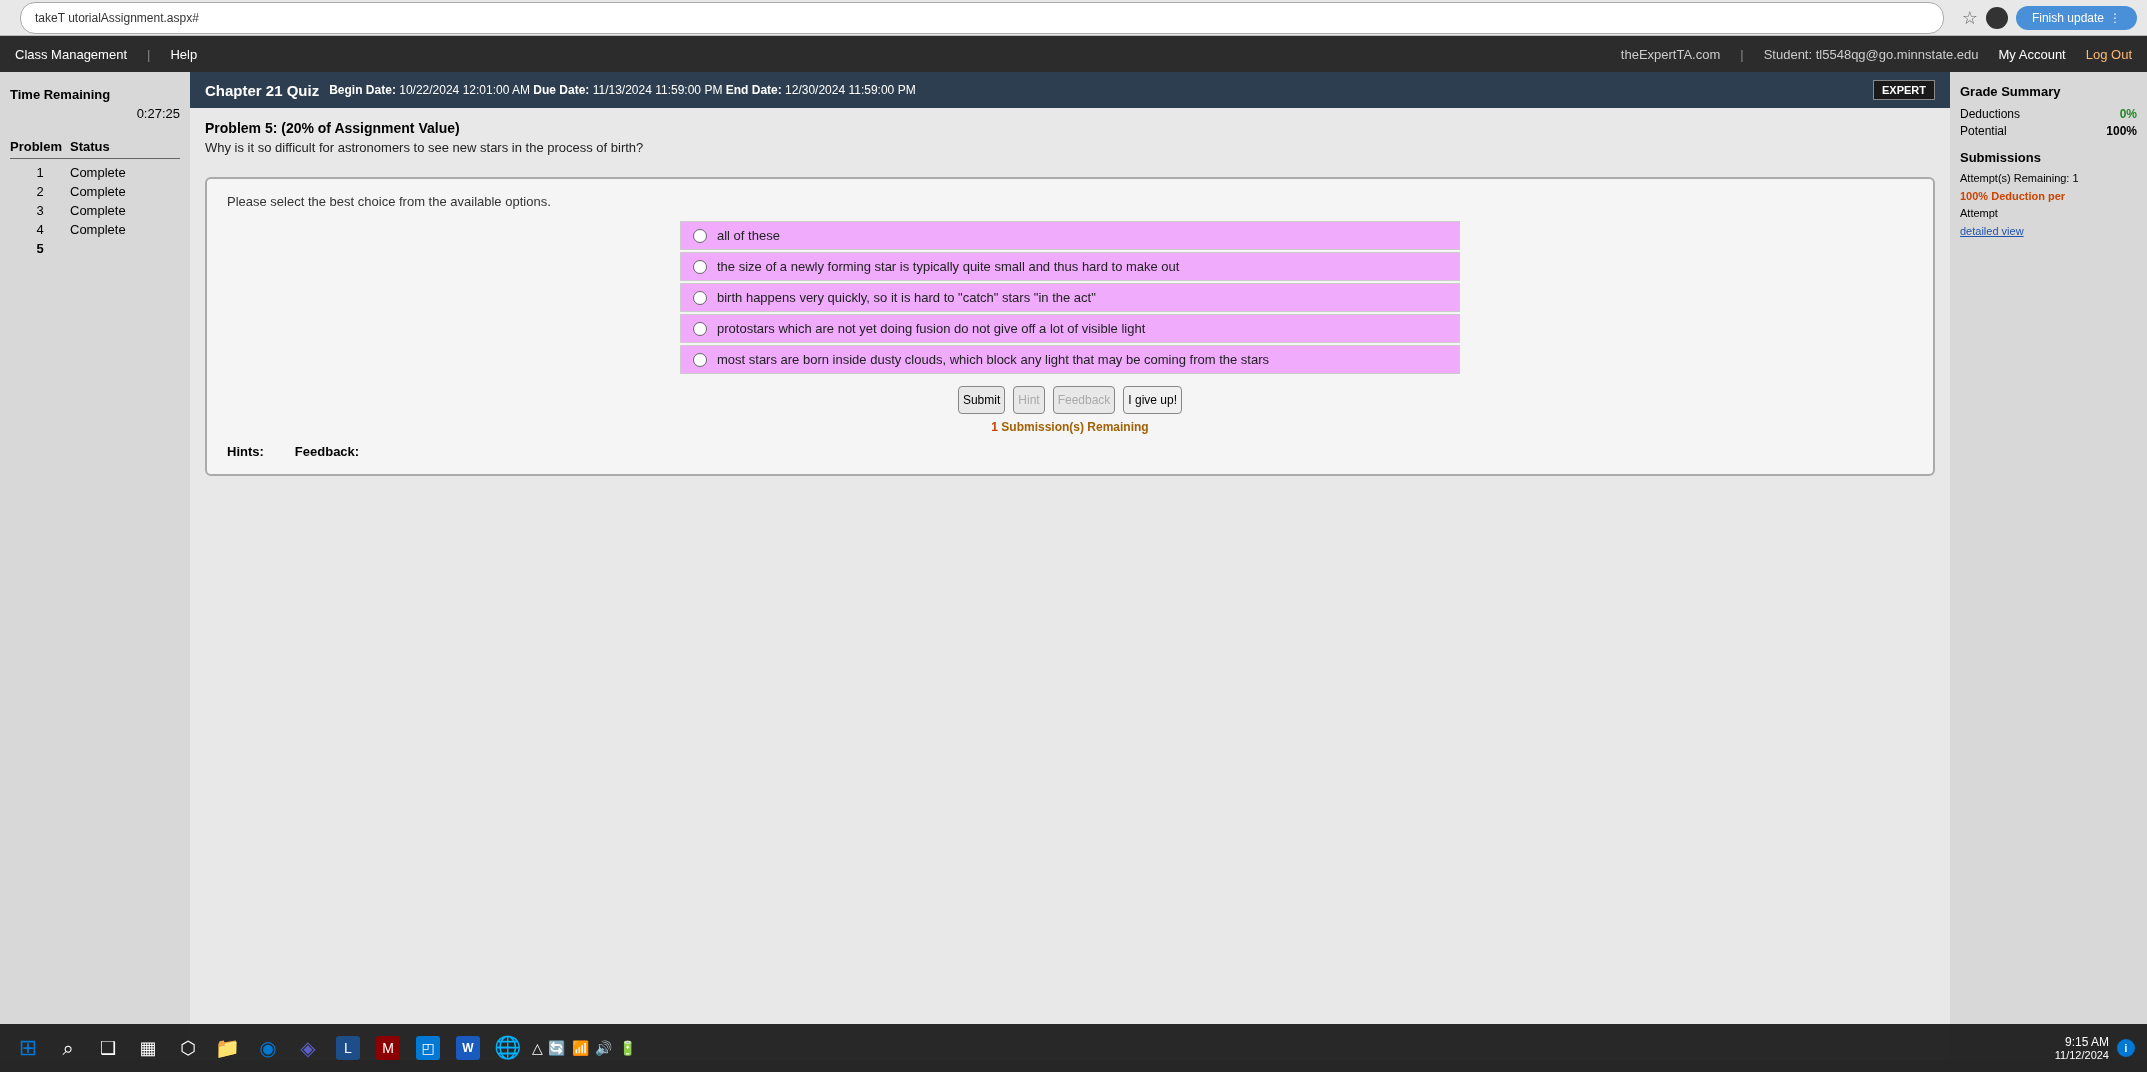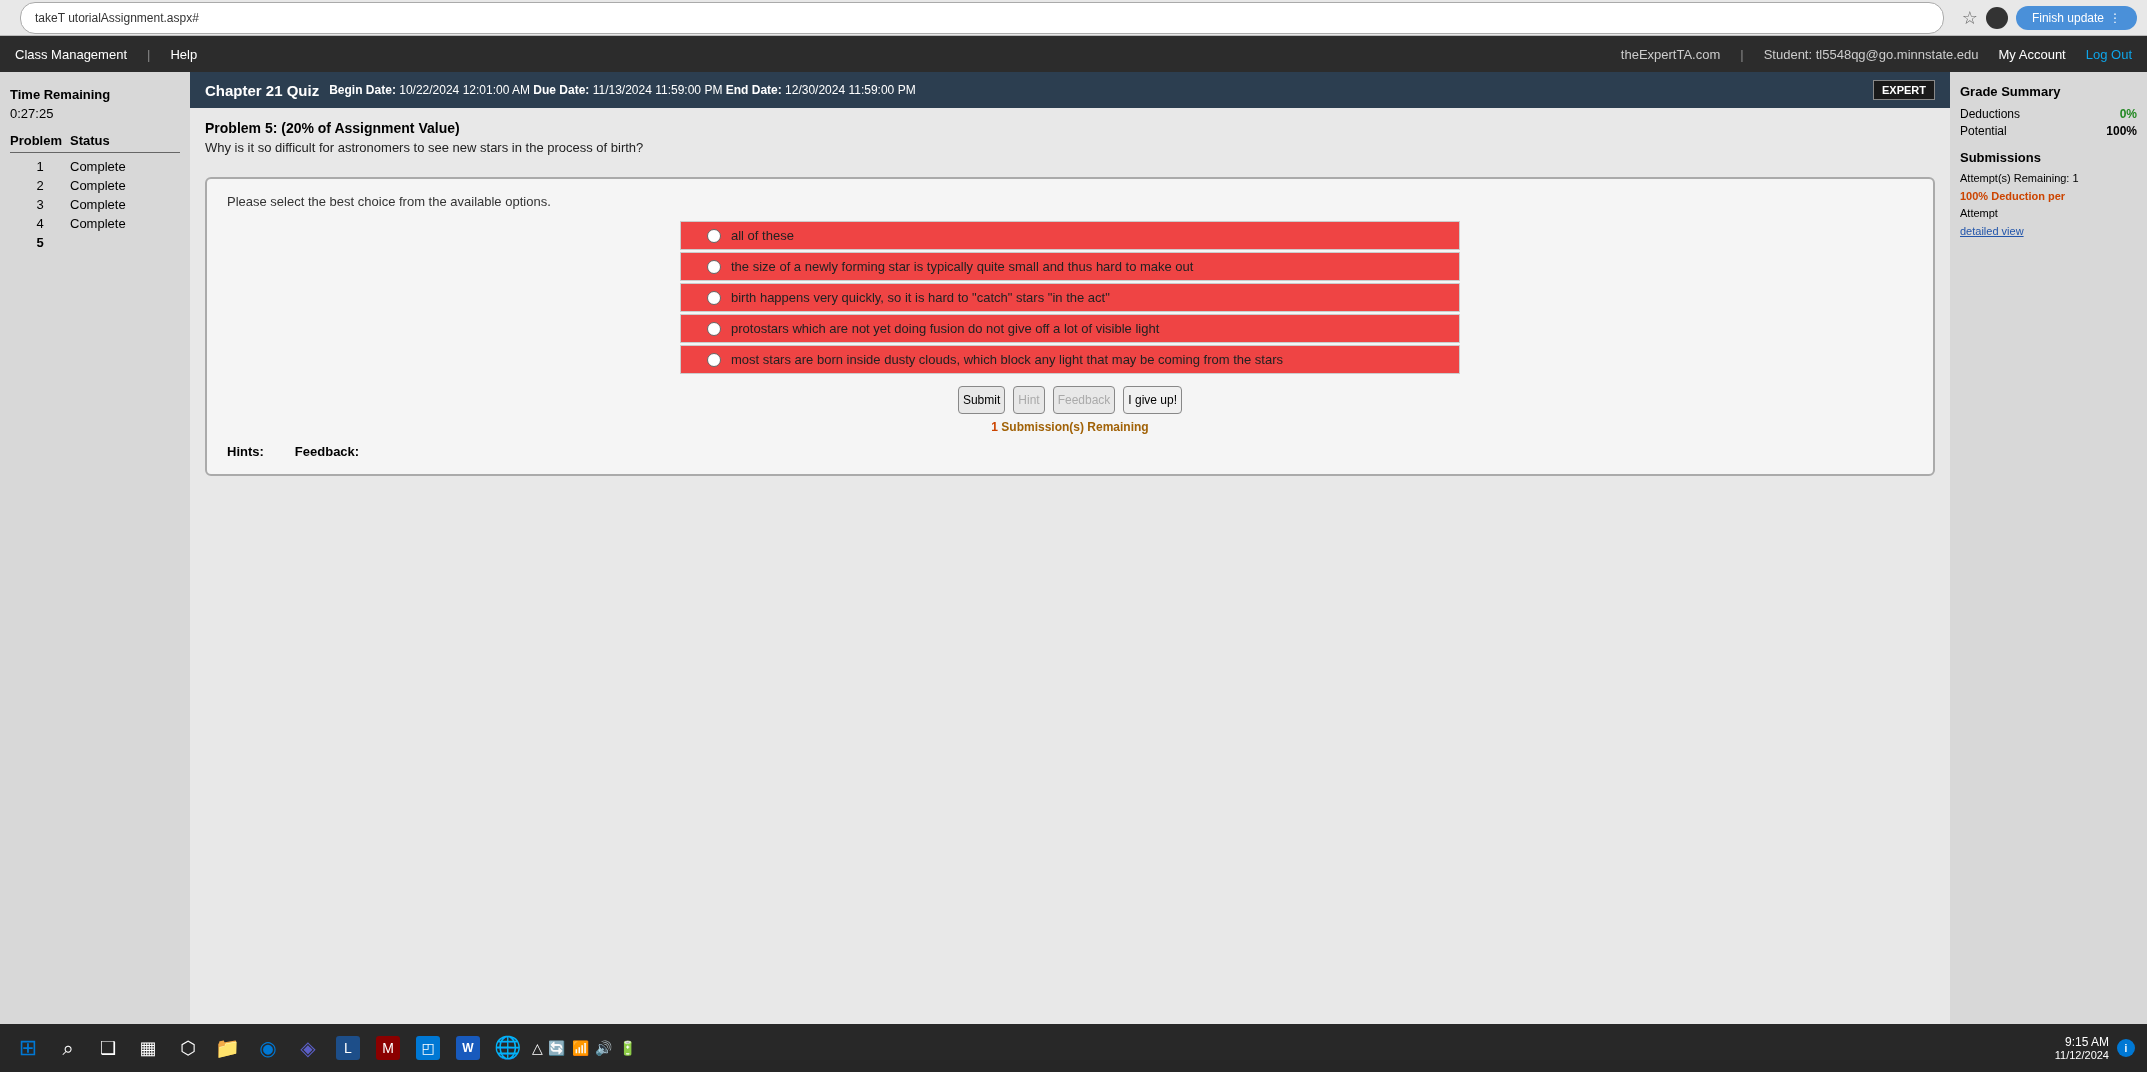--- a/index.html
+++ b/index.html
@@ -75,21 +75,22 @@
       padding: 15px 10px;
       flex-shrink: 0;
     }
     .time-remaining-label {
       font-weight: bold;
       font-size: 13px;
       margin-bottom: 4px;
     }
     .time-value {
       font-size: 13px;
-      margin-bottom: 12px;
+      margin-bottom: 18px;
+      text-align: right;
     }
     .problem-table {
       width: 100%;
     }
     .problem-table-header {
       display: flex;
       font-weight: bold;
       font-size: 13px;
       border-bottom: 1px solid #666;
       padding-bottom: 4px;
@@ -200,23 +201,23 @@
       margin-bottom: 12px;
     }
 
     .options-container {
       margin: 0 auto;
       max-width: 780px;
     }
     .option-row {
       display: flex;
       align-items: center;
-      padding: 6px 26px;
+      padding: 6px 12px;
       border: 1px solid #ccc;
-      background: #ef4444;
+      background: #f0abfc;
       margin-bottom: 2px;
       cursor: pointer;
     }
     .option-radio {
       width: 14px;
       height: 14px;
       border: 1px solid #666;
       border-radius: 50%;
       margin-right: 10px;
       flex-shrink: 0;
@@ -374,21 +375,21 @@
 
 <div class="top-nav">
   <a href="#">Class Management</a>
   <span class="nav-separator">|</span>
   <a href="#">Help</a>
   <div class="top-nav-right">
     <span class="site-name">theExpertTA.com</span>
     <span style="color:#888;">|</span>
     <span class="student-info">Student: tl5548qg@go.minnstate.edu</span>
     <a href="#" style="color:white;text-decoration:none;">My Account</a>
-    <a href="#" style="color:#0ea5e9;text-decoration:none;">Log Out</a>
+    <a href="#" style="color:#fdba74;text-decoration:none;">Log Out</a>
   </div>
 </div>
 
 <div class="main-wrapper">
 
   <div class="left-sidebar">
     <div class="time-remaining-label">Time Remaining</div>
     <div class="time-value">0:27:25</div>
     <div class="problem-table">
       <div class="problem-table-header">

